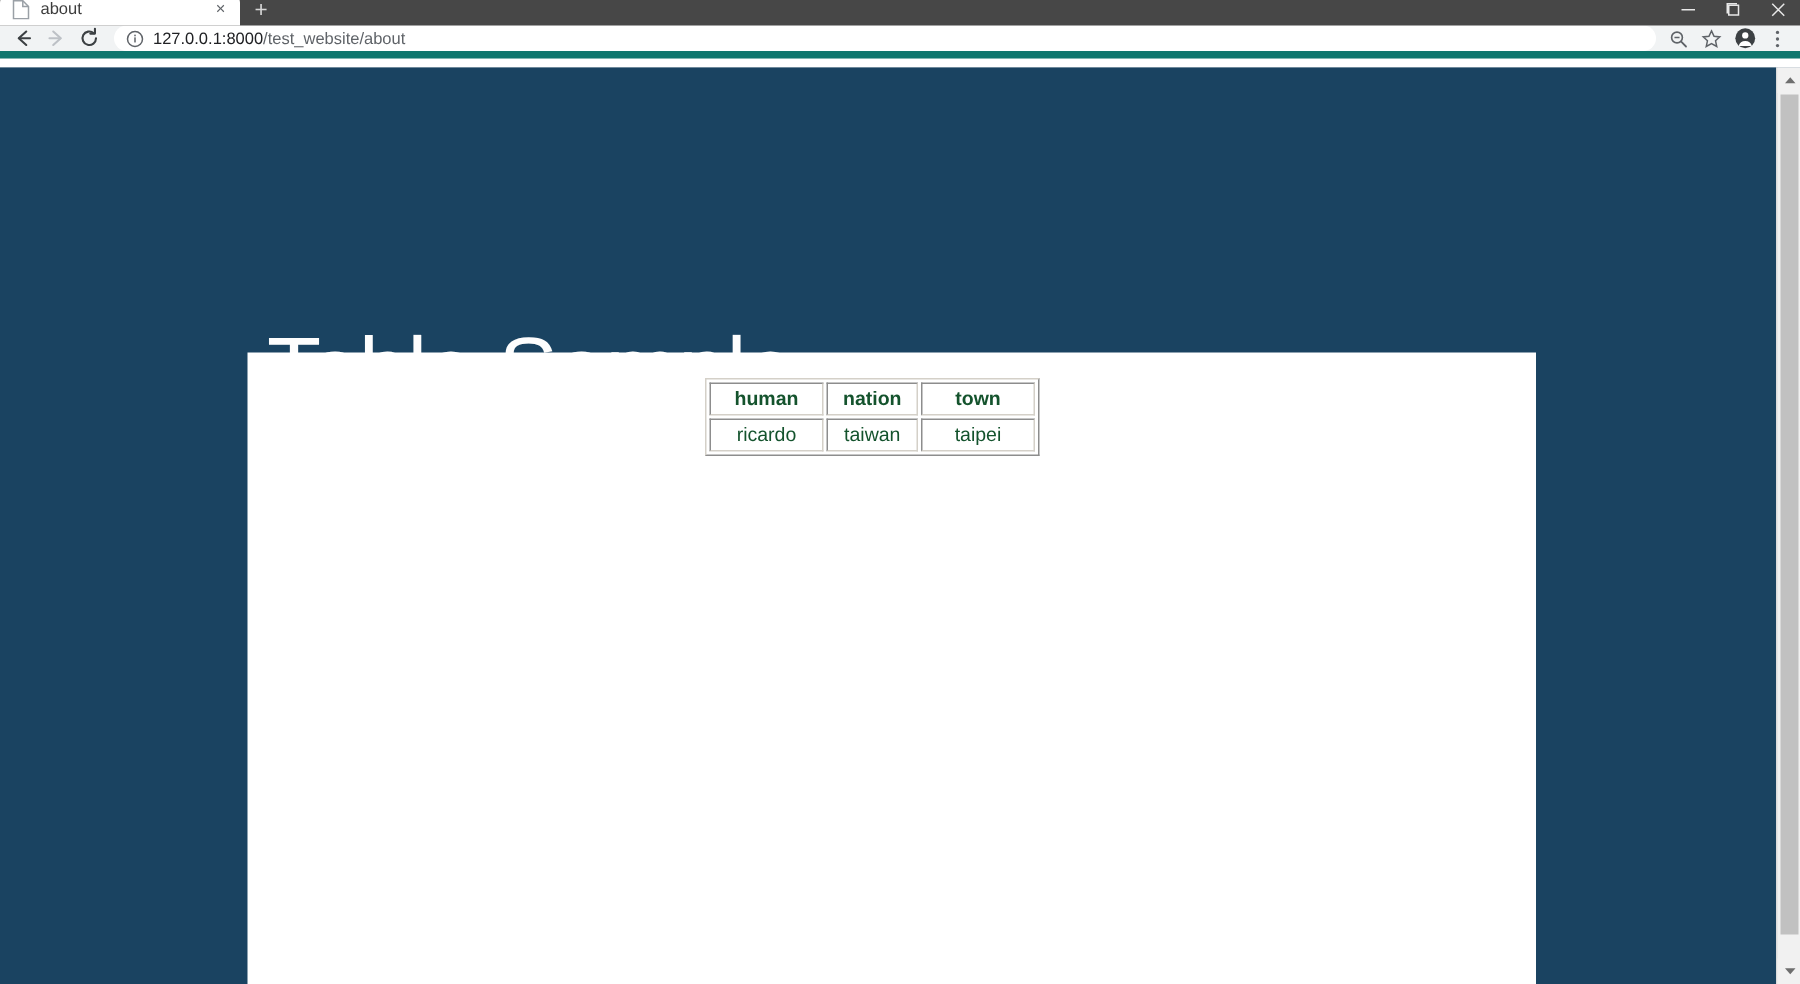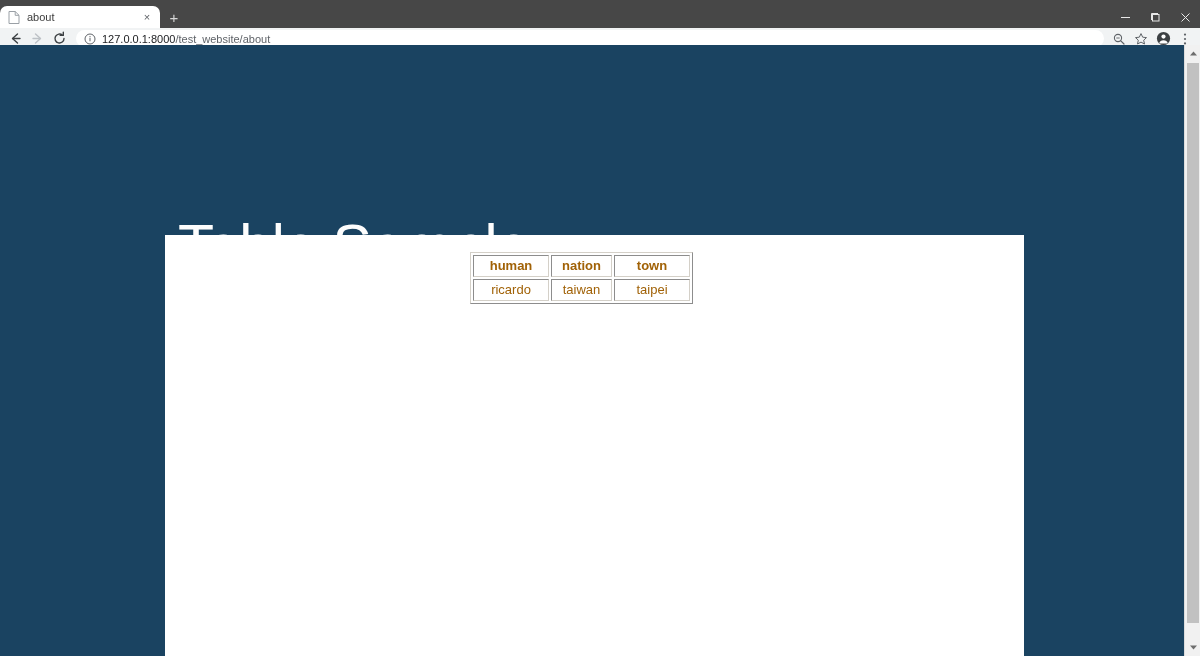--- a/index.html
+++ b/index.html
@@ -8,21 +8,21 @@
     width: 1200px; height: 656px;
     font-family: "Liberation Sans", sans-serif;
     overflow: hidden;
     background: #ffffff;
   }
 
   
   .browser { width: 1200px; height: 656px; position: relative; }
 
   .titlebar {
-    height: 28px; background: #474747;
+    height: 17px; background: #474747;
     display: flex; align-items: flex-end;
     position: relative;
   }
   .tabstrip { display: flex; align-items: flex-end; height: 22px; flex: 1; }
   .tab {
     width: 160px; height: 22px;
     background: #ffffff;
     border-radius: 7px 7px 0 0;
     display: flex; align-items: center;
     padding: 0 6px 0 8px;
@@ -54,21 +54,21 @@
     width: 30px; height: 22px;
     display: flex; align-items: center; justify-content: center;
     color: #e8e8e8;
   }
   .wc svg { display:block; }
 
   .toolbar {
     height: 22px; background: #f1f3f4;
     display: flex; align-items: center;
     padding: 0 4px;
-    border-bottom: 1px solid #0f766e;
+    border-bottom: 5px solid #0f766e;
   }
   .navbtn {
     width: 22px; height: 20px;
     display: flex; align-items: center; justify-content: center;
     flex: 0 0 22px;
   }
   .navbtn svg { display: block; }
   .omnibox {
     flex: 1; height: 17px;
     background: #ffffff;
@@ -133,21 +133,21 @@
     background: #ffffff;
   }
   .sample-table th,
   .sample-table td {
     border: 1px solid;
     border-color: #8d8d8d #d4d0c8 #d4d0c8 #8d8d8d;
     font-size: 13px;
     line-height: 16px;
     text-align: center;
     padding: 2px 10px;
-    color: #a16207;
+    color: #14532d;
     font-family: "Liberation Sans", sans-serif;
   }
   .sample-table th { font-weight: bold; }
   .sample-table td { font-weight: normal; text-align: center; }
   .col-human { width: 76px; }
   .col-nation { width: 52px; }
   .col-town   { width: 76px; }
 
   
   .scrollbar {

